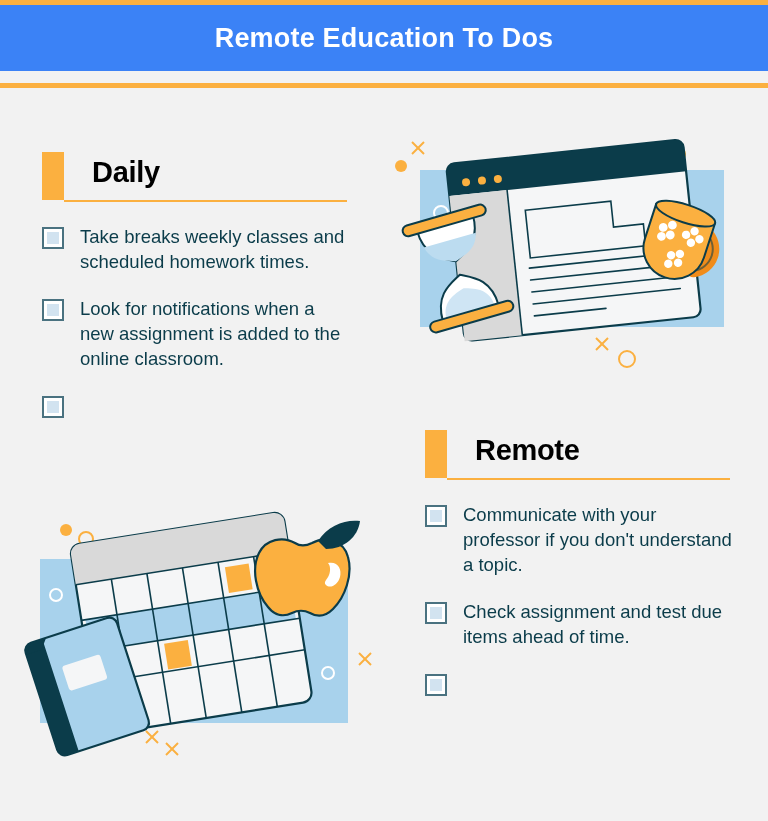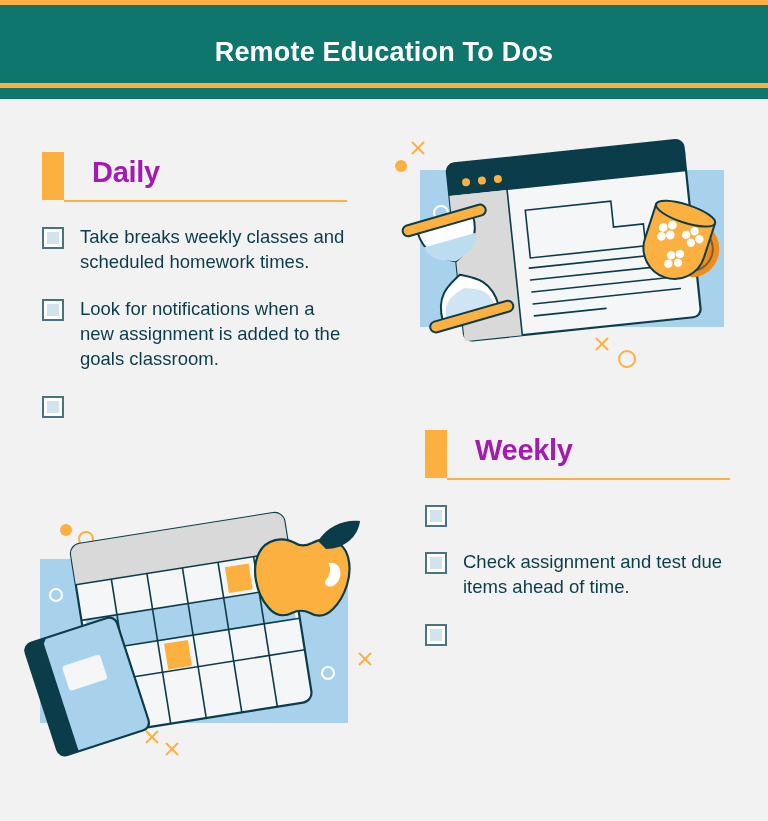--- a/index.html
+++ b/index.html
@@ -31,22 +31,22 @@
     width: 768px;
     height: 5px;
     background: #fbb040;
   }
   .header-rule.top { top: 0; }
   .header-rule.bottom { top: 83px; }
   .header-bar {
     position: absolute;
     top: 5px; left: 0;
     width: 768px;
-    height: 94px;
-    background: #0f766e;
+    height: 66px;
+    background: #3b82f6;
     display: flex;
     align-items: center;
     justify-content: center;
   }
   .header-title {
     color: #ffffff;
     font-size: 27px;
     font-weight: bold;
     letter-spacing: 0.2px;
   }
@@ -62,21 +62,21 @@
     width: 22px;
     height: 48px;
     background: #fbb040;
   }
   .sh-label {
     position: absolute;
     left: 50px;
     top: 4px;
     font-size: 29px;
     font-weight: bold;
-    color: #a21caf;
+    color: #000000;
     letter-spacing: -0.3px;
   }
   .sh-underline {
     position: absolute;
     left: 22px;
     top: 48px;
     height: 2px;
     background: #fbb040;
   }
 
@@ -142,40 +142,41 @@
   <div class="check-item">
     <div class="checkbox">
         <div class="checkbox-inner"></div>
       </div>
     <div class="check-text">Take breaks weekly classes and scheduled homework times.</div>
   </div>
   <div class="check-item">
     <div class="checkbox">
         <div class="checkbox-inner"></div>
       </div>
-    <div class="check-text">Look for notifications when a new assignment is added to the goals classroom.</div>
+    <div class="check-text">Look for notifications when a new assignment is added to the online classroom.</div>
   </div>
   <div class="check-item">
     <div class="checkbox">
         <div class="checkbox-inner"></div>
       </div>
   </div>
 </div>
 
 <div class="section-head" id="head-weekly">
   <div class="sh-block"></div>
-  <div class="sh-label">Weekly</div>
+  <div class="sh-label">Remote</div>
   <div class="sh-underline"></div>
 </div>
 
 <div class="checklist" id="list-weekly">
   <div class="check-item">
     <div class="checkbox">
         <div class="checkbox-inner"></div>
       </div>
+    <div class="check-text">Communicate with your professor if you don't understand a topic.</div>
   </div>
   <div class="check-item">
     <div class="checkbox">
         <div class="checkbox-inner"></div>
       </div>
     <div class="check-text">Check assignment and test due items ahead of time.</div>
   </div>
   <div class="check-item">
     <div class="checkbox">
         <div class="checkbox-inner"></div>

